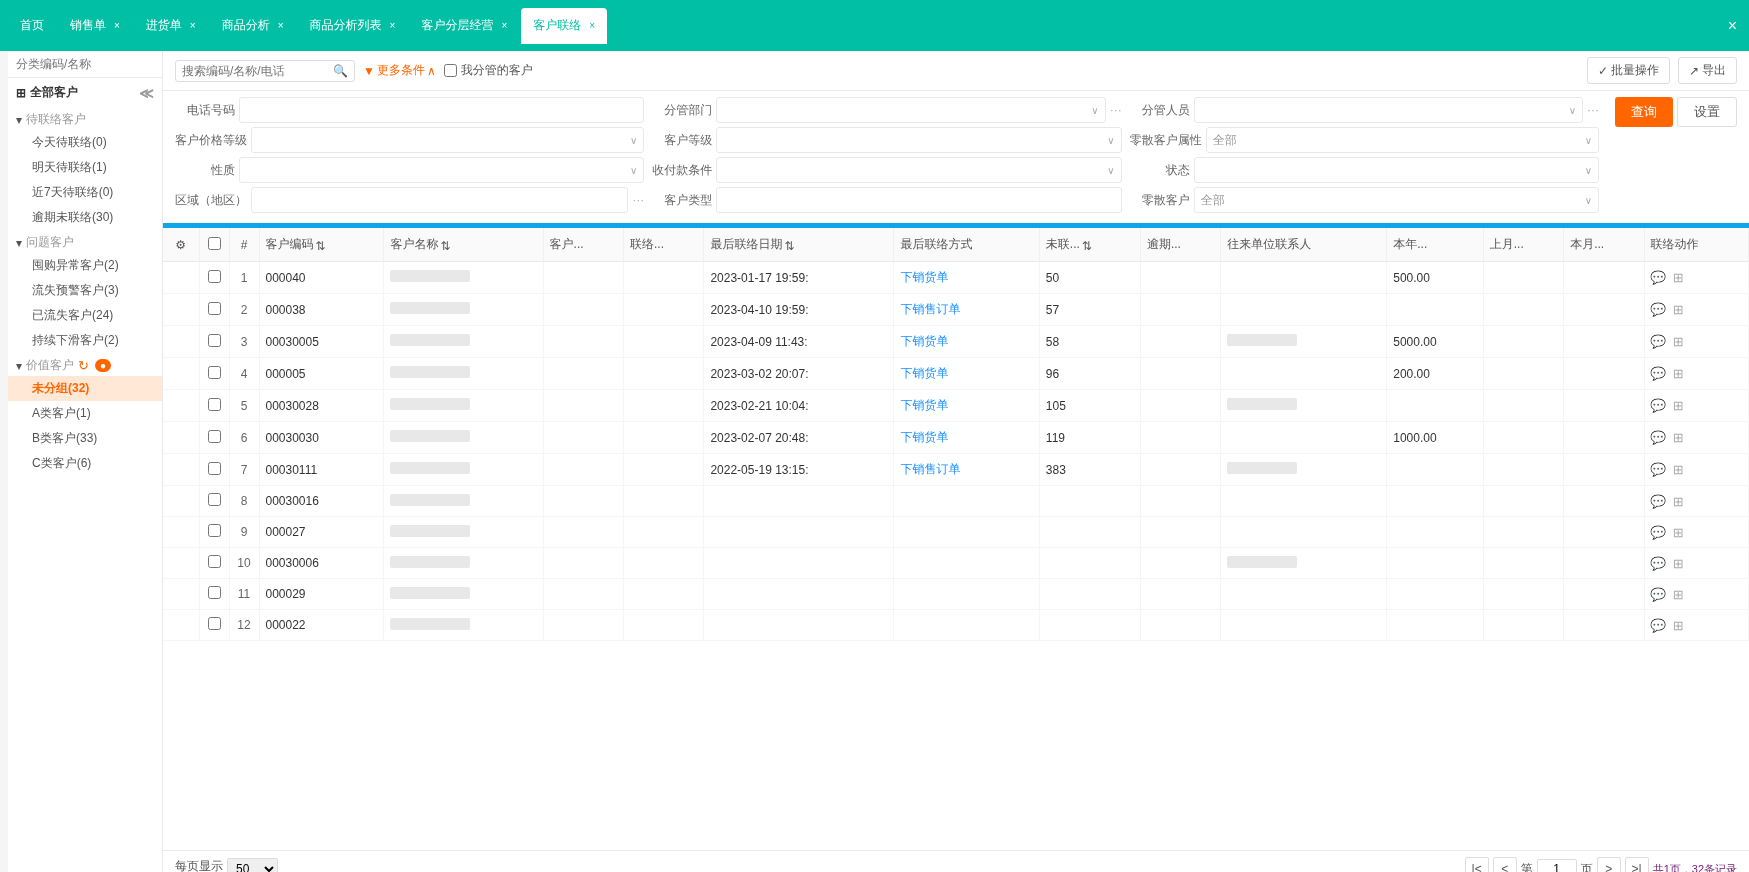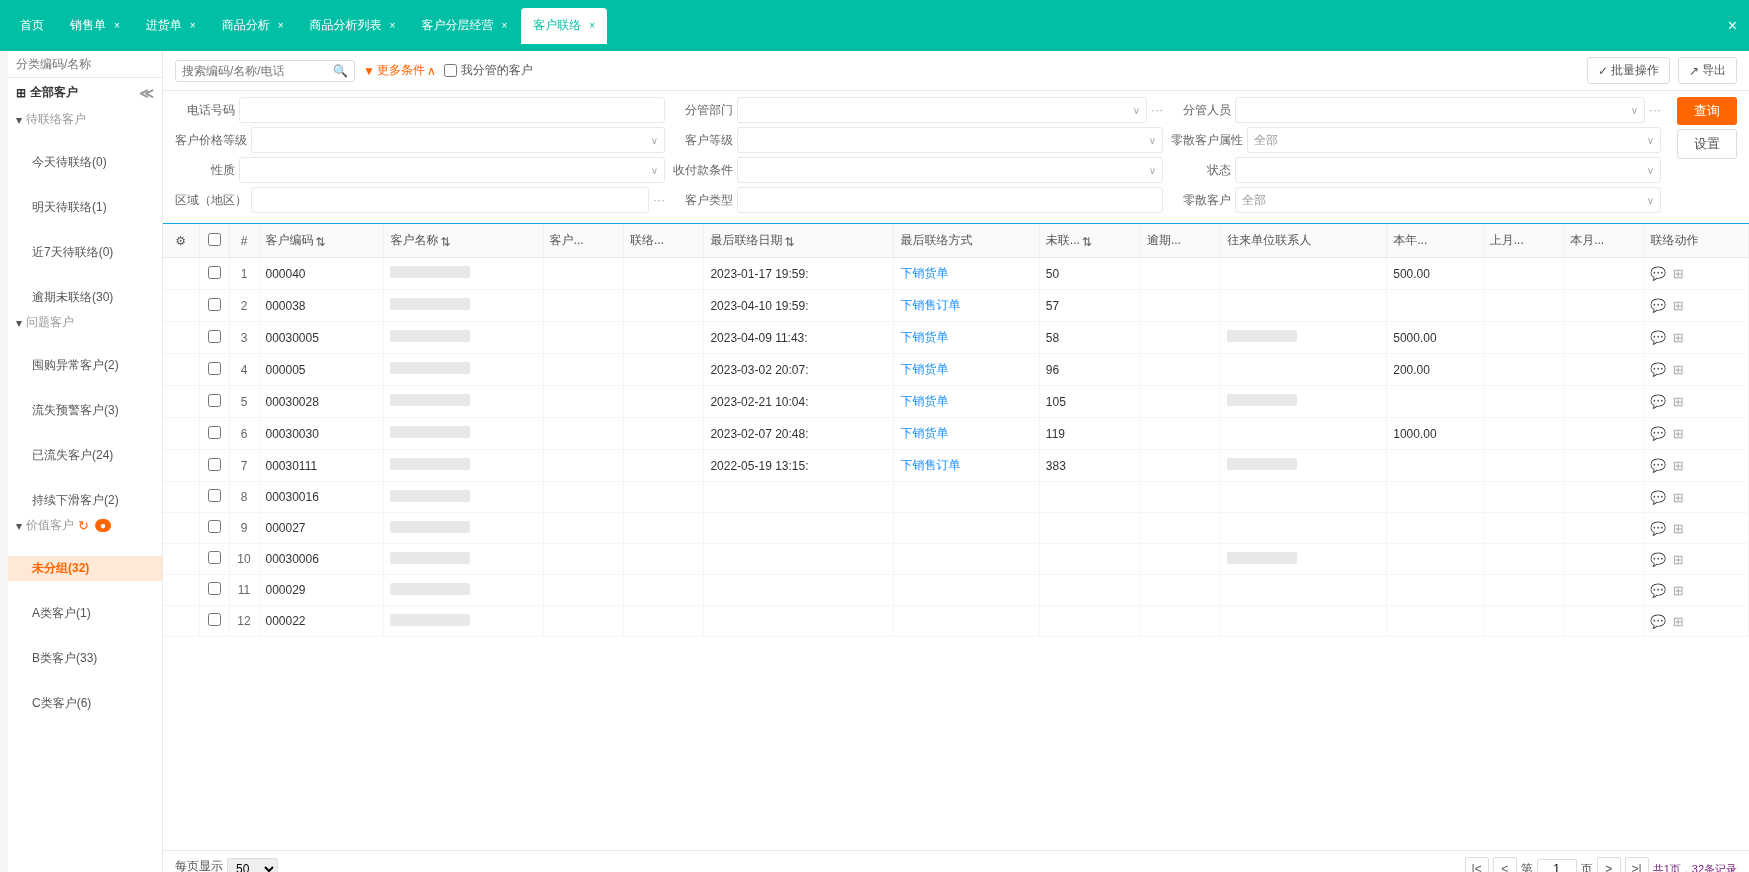--- a/index.html
+++ b/index.html
@@ -93,21 +93,20 @@
       align-items: center;
       gap: 4px;
     }
     .sidebar-item {
       padding: 4px 8px 4px 16px;
       color: #555;
       cursor: pointer;
       white-space: nowrap;
       overflow: hidden;
       text-overflow: ellipsis;
-      margin-top: 20px;
     }
     .sidebar-item.active { background: #ffe8d6; color: #ff6600; font-weight: bold; }
     .sidebar-item.sub { padding-left: 24px; }
 
     
     .content-area {
       flex: 1;
       display: flex;
       flex-direction: column;
       overflow: hidden;
@@ -172,21 +171,21 @@
       cursor: pointer;
       color: #555;
       display: flex;
       align-items: center;
       gap: 3px;
     }
 
     
     .adv-filter {
       background: #fff;
-      border-bottom: 1px solid #0ea5e9;
+      border-bottom: 5px solid #0ea5e9;
       padding: 6px 12px;
     }
     .adv-filter-row {
       display: flex;
       align-items: center;
       gap: 8px;
       margin-bottom: 4px;
     }
     .adv-field {
       display: flex;
@@ -227,21 +226,21 @@
       background: #fff;
       color: #555;
       border: 1px solid #ddd;
       padding: 5px 16px;
       border-radius: 3px;
       cursor: pointer;
       font-size: 13px;
     }
     .adv-filter-btns {
       display: flex;
-      flex-direction: column;
+      flex-direction: row;
       gap: 4px;
       padding-left: 8px;
       justify-content: space-between;
     }
 
     
     .table-container {
       flex: 1;
       overflow: auto;
       background: #fff;

